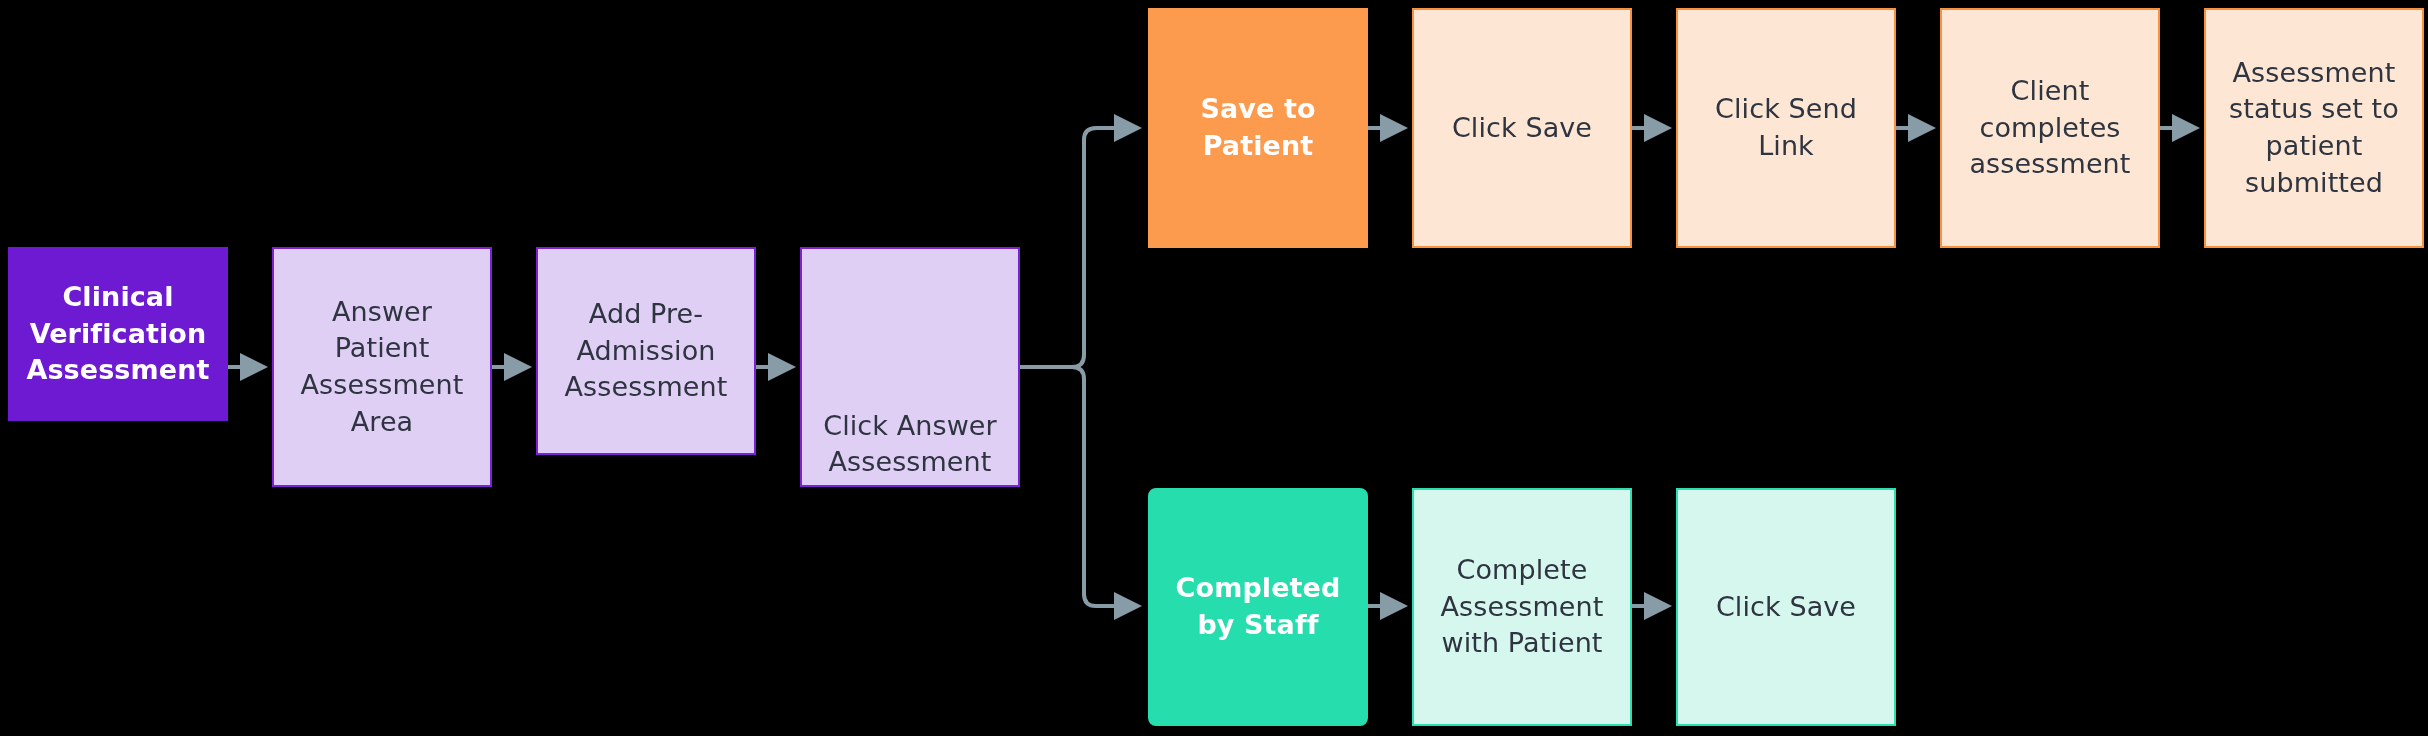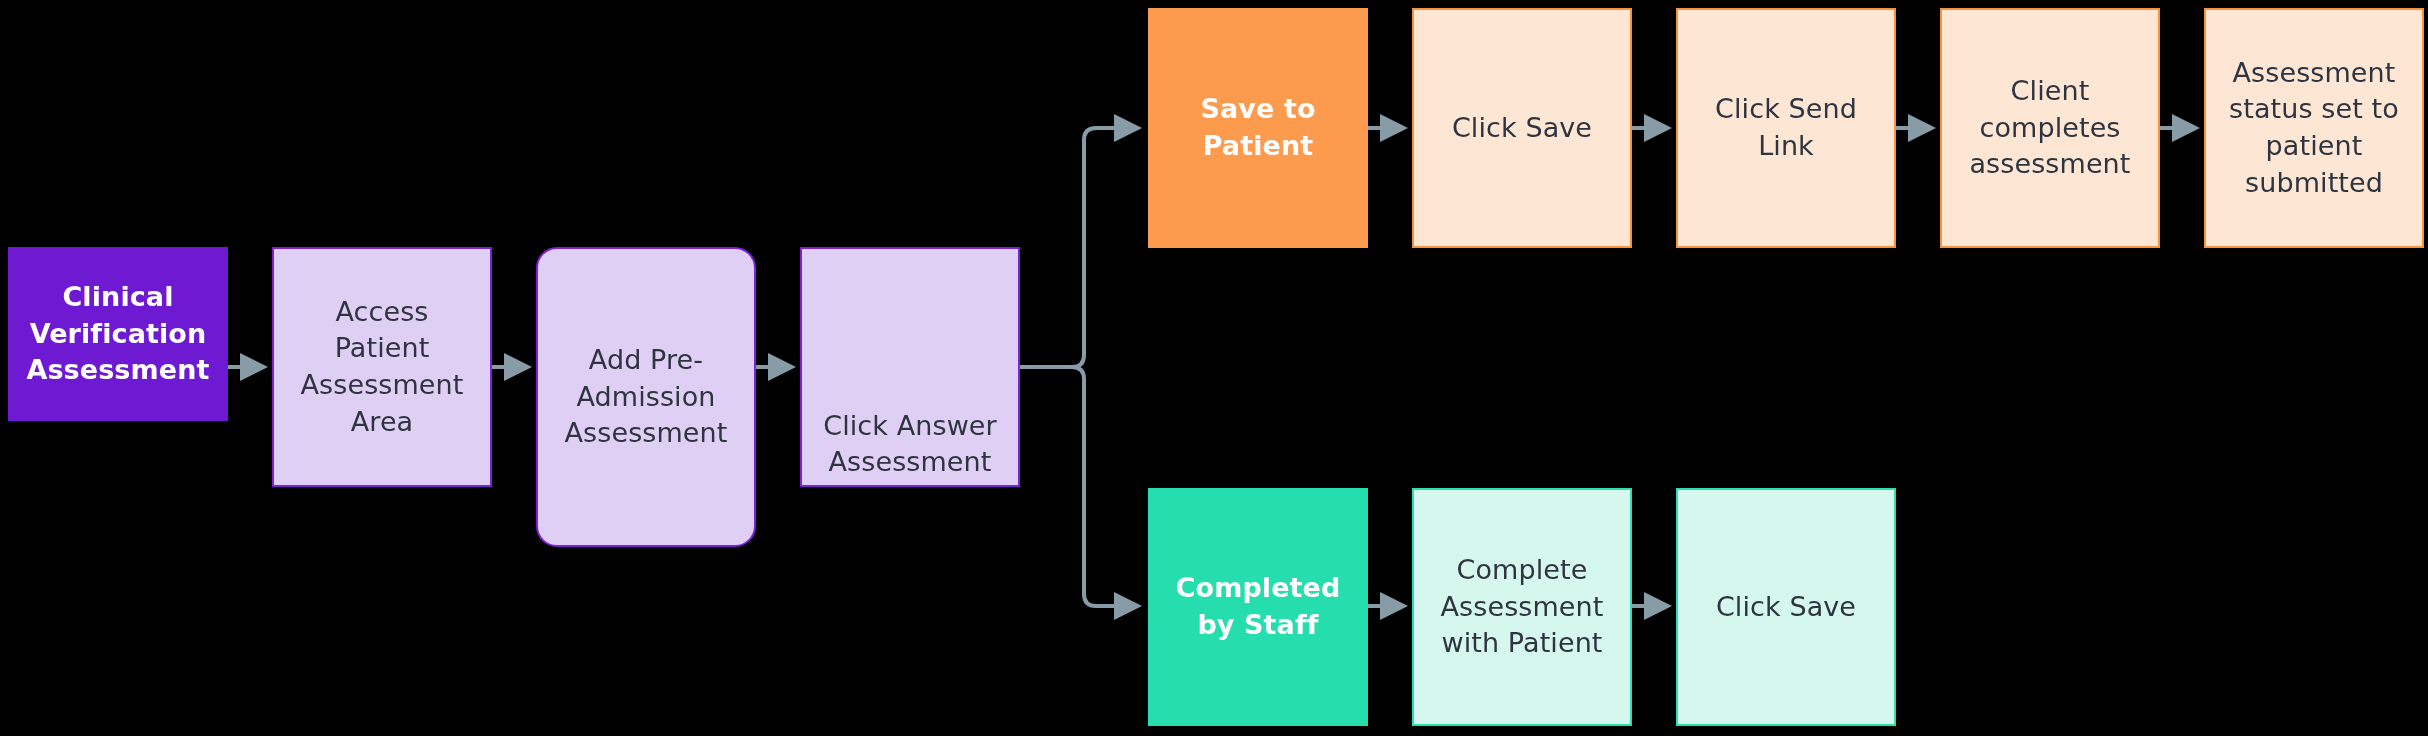--- a/index.html
+++ b/index.html
@@ -110,26 +110,26 @@
     <line x1="1632" y1="606" x2="1668" y2="606" stroke="#889CA8" stroke-width="4" marker-end="url(#arrowhead)"></line>
   </svg>
 
   <div class="node fill-purple-dark" style="left:8px; top:247px; width:220px; height:174px;">
     <span class="label">Clinical
 Verification
 Assessment</span>
   </div>
 
   <div class="node fill-purple-light" style="left:272px; top:247px; width:220px; height:240px;">
-    <span class="label">Access Patient
+    <span class="label">Answer Patient
 Assessment
 Area</span>
   </div>
 
-  <div class="node fill-purple-light" style="left:536px; top:247px; width:220px; height:300px;border-radius:21px;">
+  <div class="node fill-purple-light" style="left:536px; top:247px; width:220px; height:208px;">
     <span class="label">Add Pre-
 Admission
 Assessment</span>
   </div>
 
   <div class="node fill-purple-light" style="left:800px; top:247px; width:220px; height:240px;align-items:flex-end;">
     <span class="label">Click Answer
 Assessment</span>
   </div>
 
@@ -152,21 +152,21 @@
 assessment</span>
   </div>
 
   <div class="node fill-orange-light" style="left:2204px; top:8px; width:220px; height:240px;">
     <span class="label">Assessment
 status set to
 patient
 submitted</span>
   </div>
 
-  <div class="node fill-green-dark" style="left:1148px; top:488px; width:220px; height:238px;">
+  <div class="node fill-green-dark" style="left:1148px; top:488px; width:220px; height:238px;border-radius:8px;">
     <span class="label">Completed
 by Staff</span>
   </div>
 
   <div class="node fill-green-light" style="left:1412px; top:488px; width:220px; height:238px;">
     <span class="label">Complete
 Assessment
 with Patient</span>
   </div>
 

